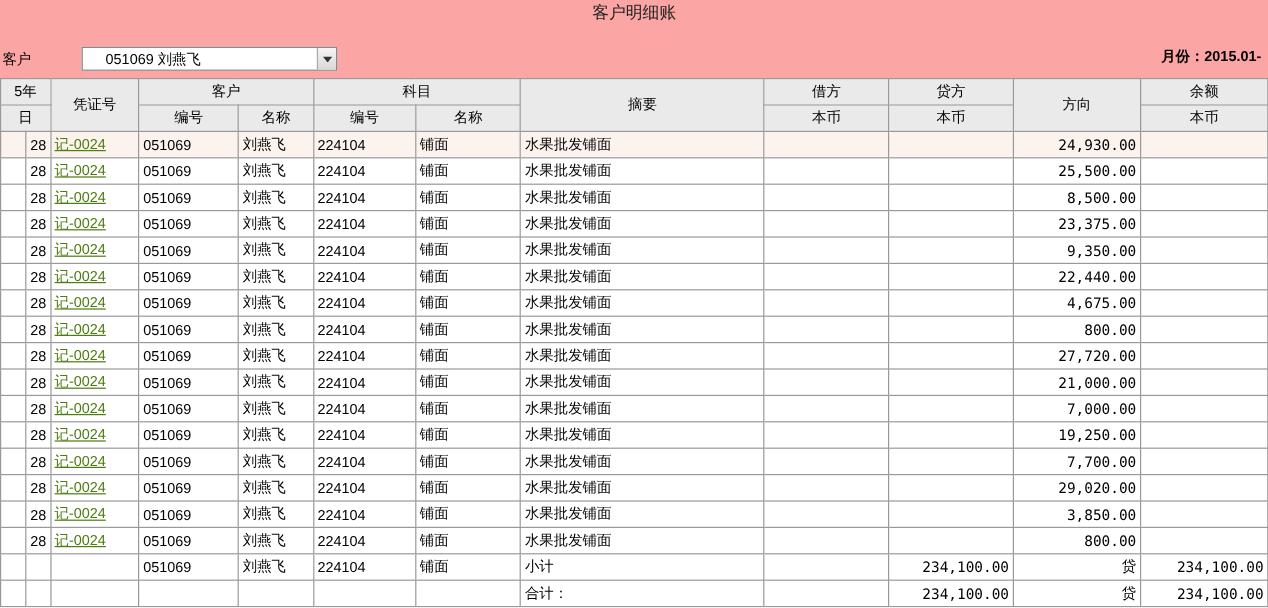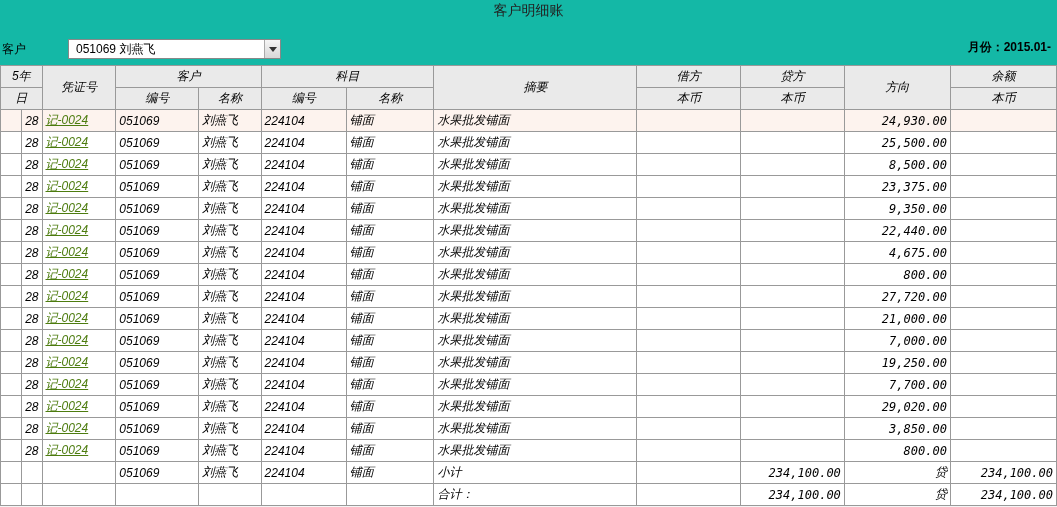--- a/index.html
+++ b/index.html
@@ -9,21 +9,21 @@
     }
     body {
       font-family: "SimSun", "宋体", Arial, sans-serif;
       font-size: 12px;
       background: #f5f5f5;
       width: 1057px;
       height: 507px;
       overflow: hidden;
     }
     .header {
-      background: #14b8a6;
+      background: #fca5a5;
       height: 65px;
       position: relative;
     }
     .title {
       text-align: center;
       font-size: 14px;
       font-weight: normal;
       padding-top: 2px;
       color: #222;
     }
@@ -39,21 +39,21 @@
       padding: 0 6px 0 2px;
     }
     .customer-select {
       position: relative;
       width: 213px;
       height: 20px;
       border: 1px solid #888;
       background: white;
       display: flex;
       align-items: center;
-      padding-left: 7px;
+      padding-left: 19px;
       margin-left: 36px;
     }
     .customer-select .sel-text {
       flex: 1;
     }
     .customer-select .dd-btn {
       width: 16px;
       height: 18px;
       background: linear-gradient(#f5f5f5, #d8d8d8);
       border-left: 1px solid #aaa;
@@ -72,21 +72,20 @@
       font-weight: bold;
     }
     .table-area {
       background: white;
       overflow: hidden;
     }
     table {
       border-collapse: collapse;
       width: 100%;
       table-layout: fixed;
-      font-style: italic;
     }
     th, td {
       border: 1px solid #999;
       padding: 2px 3px;
       height: 20px;
       font-weight: normal;
       overflow: hidden;
       white-space: nowrap;
     }
     th {

